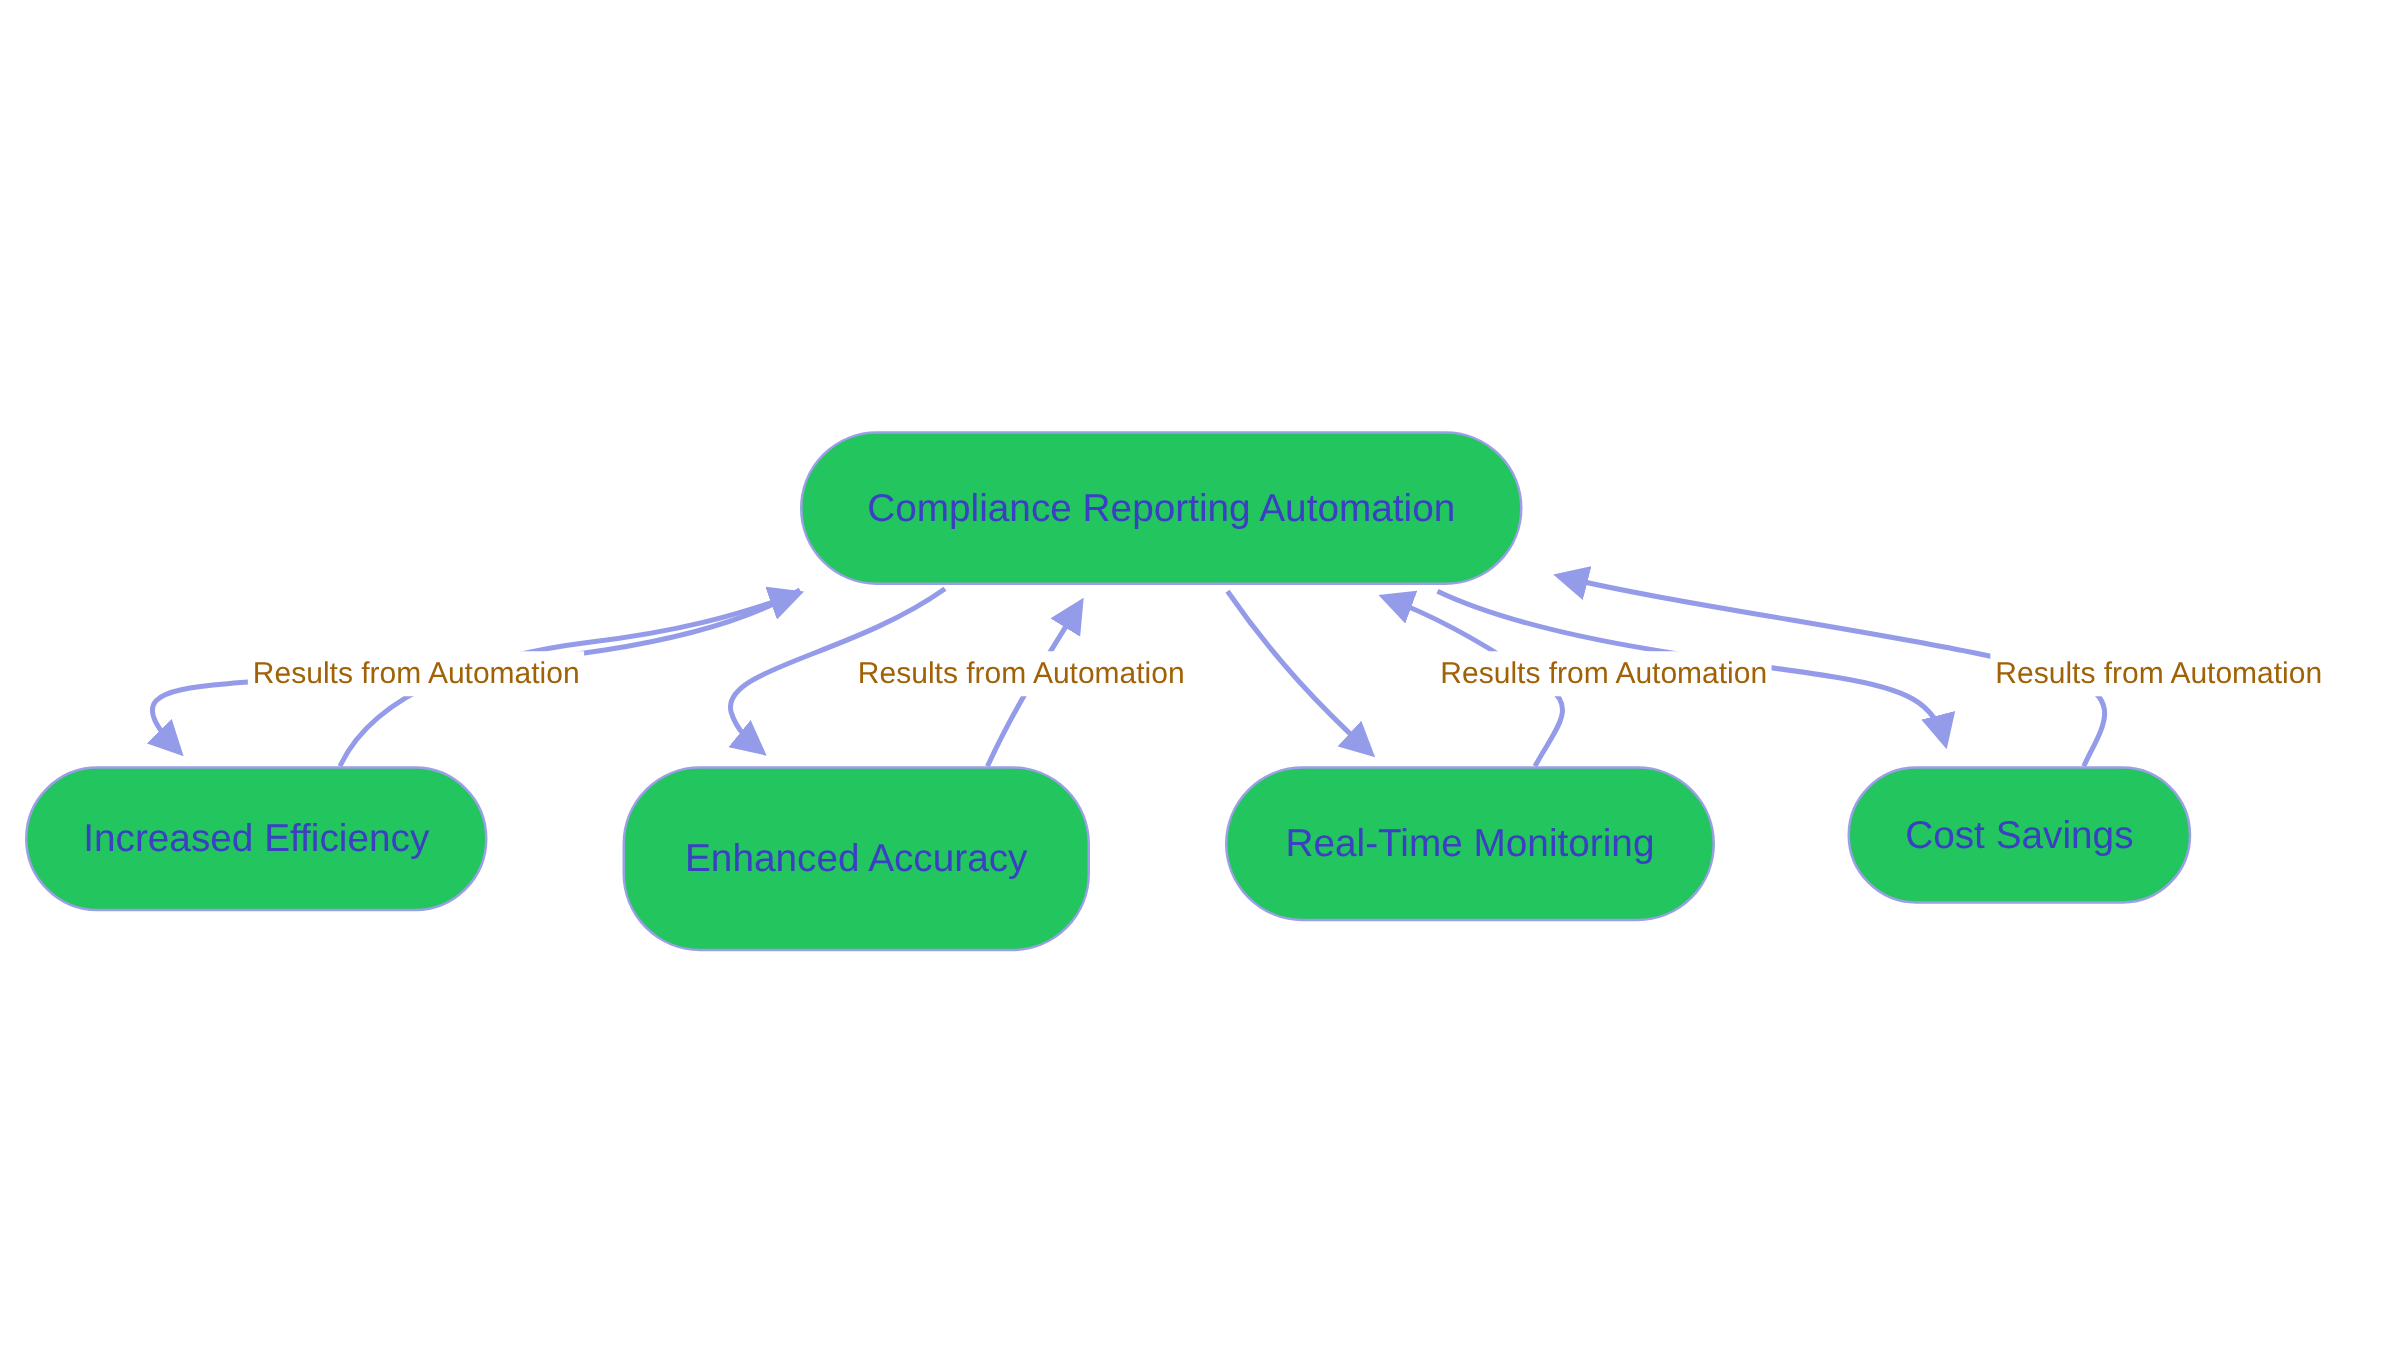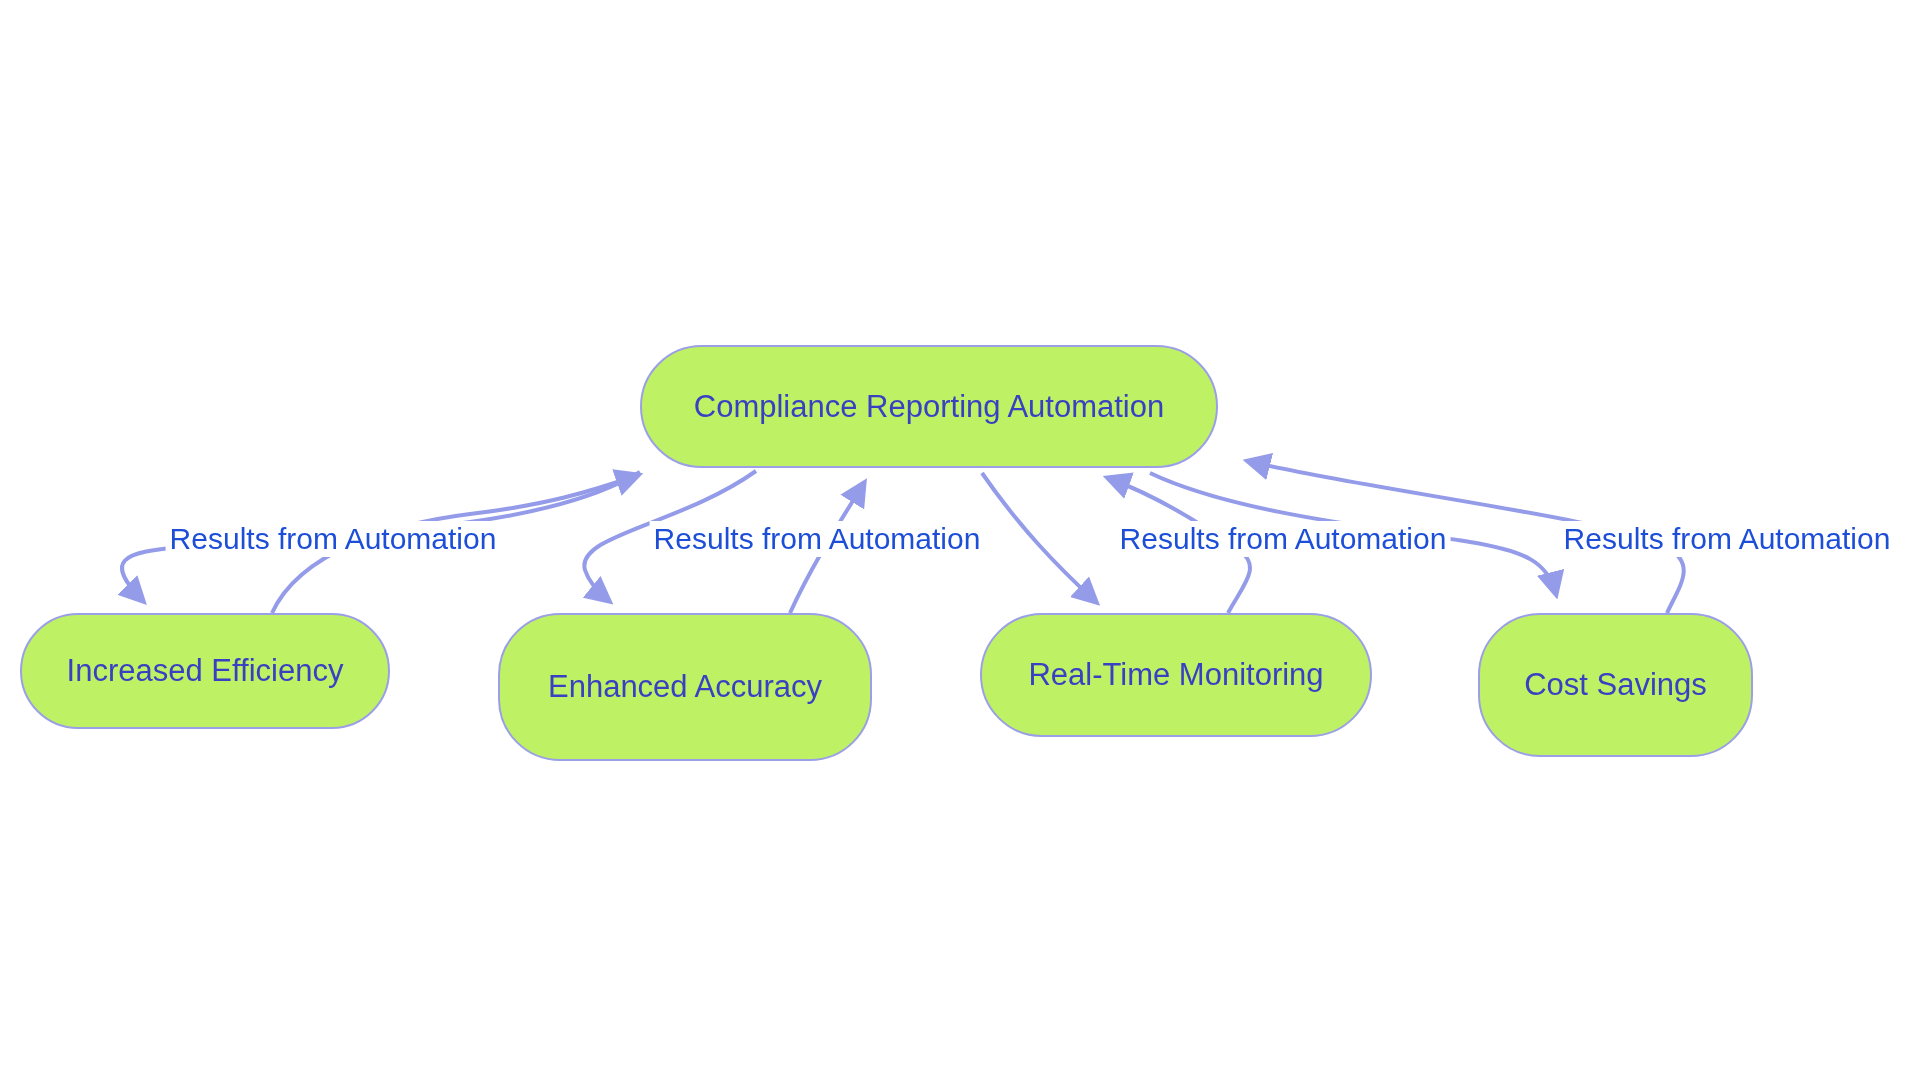--- a/index.html
+++ b/index.html
@@ -23,42 +23,42 @@
     height: 1083px;
   }
   .edge {
     fill: none;
     stroke: #949be9;
     stroke-width: 4px;
   }
   .node {
     position: absolute;
     box-sizing: border-box;
-    background: #bef264;
+    background: #22c55e;
     border: 2.5px solid #9b9fe6;
     border-radius: 62px;
     color: #3b40c3;
     font-size: 31px;
     display: flex;
     align-items: center;
     justify-content: center;
     text-align: center;
     white-space: nowrap;
   }
   .node.root    { left: 640px;  top: 345px; width: 578px; height: 123px; }
   .node.child-0 { left: 20px;   top: 613px; width: 370px; height: 116px; }
   .node.child-1 { left: 498px;  top: 613px; width: 374px; height: 148px; }
   .node.child-2 { left: 980px;  top: 613px; width: 392px; height: 124px; justify-content: center; }
-  .node.child-3 { left: 1478px; top: 613px; width: 275px; height: 144px; }
+  .node.child-3 { left: 1478px; top: 613px; width: 275px; height: 110px; }
   .edge-label {
     position: absolute;
     transform: translate(-50%, -50%);
     background: #ffffff;
-    color: #1d4ed8;
-    font-size: 30px;
+    color: #a16207;
+    font-size: 24px;
     line-height: 36px;
     padding: 0 4px;
     white-space: nowrap;
   }
   .edge-label.l-0 { left: 333px;  top: 539px; }
   .edge-label.l-1 { left: 817px;  top: 539px; }
   .edge-label.l-2 { left: 1283px; top: 539px; }
   .edge-label.l-3 { left: 1727px; top: 539px; }
 </style>
 </head>

